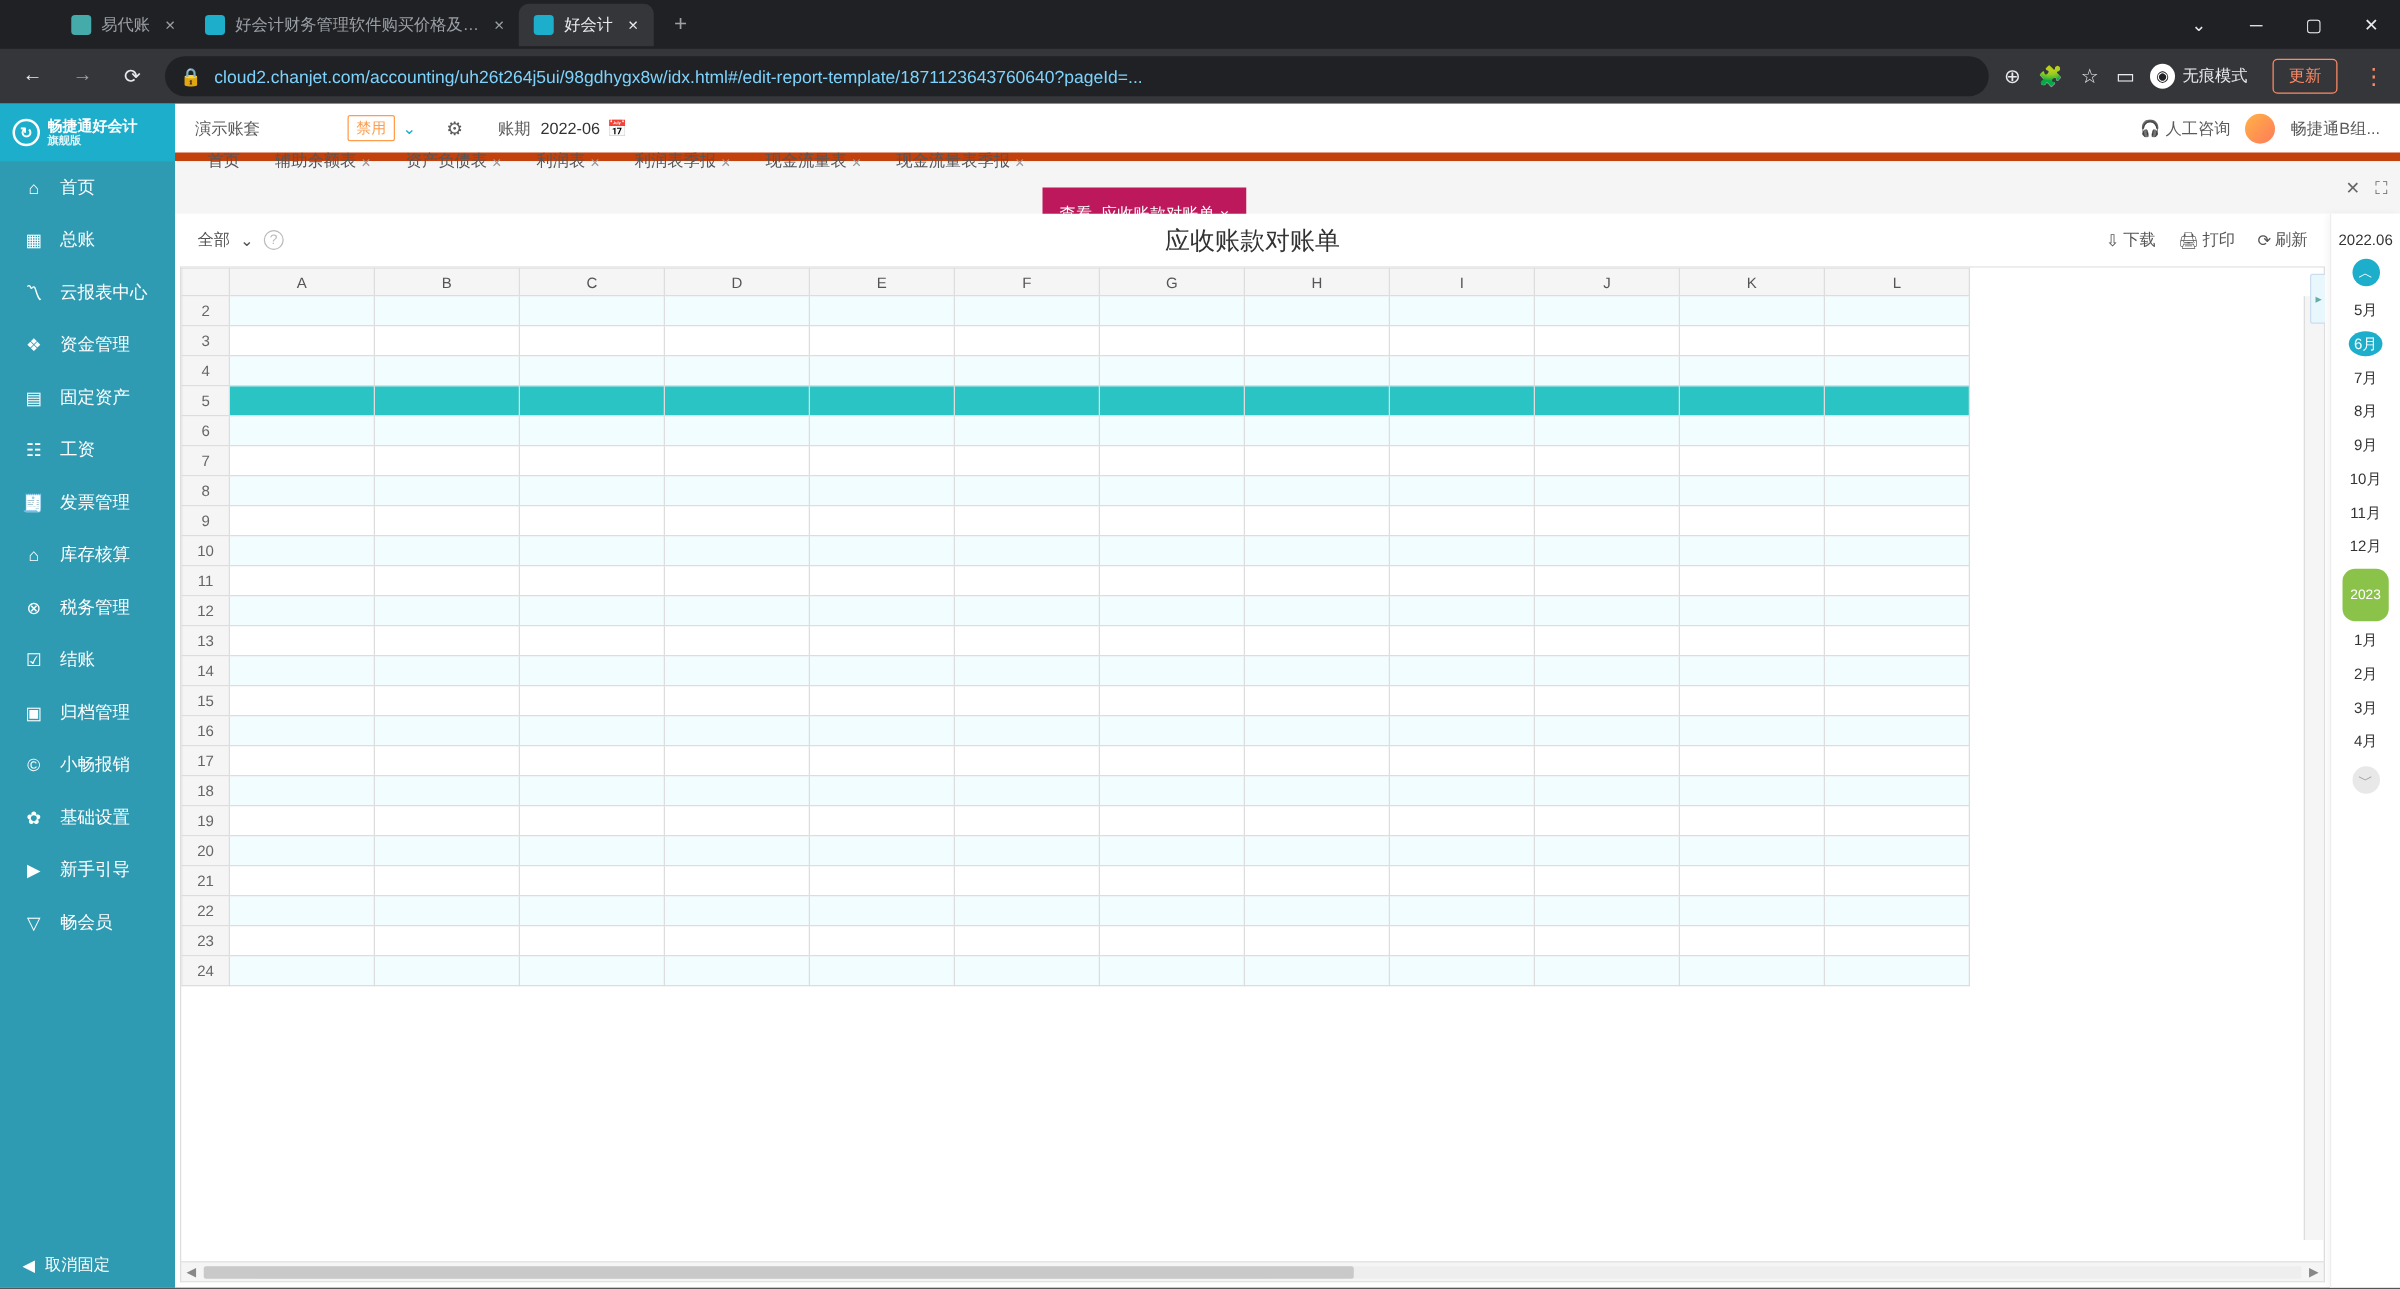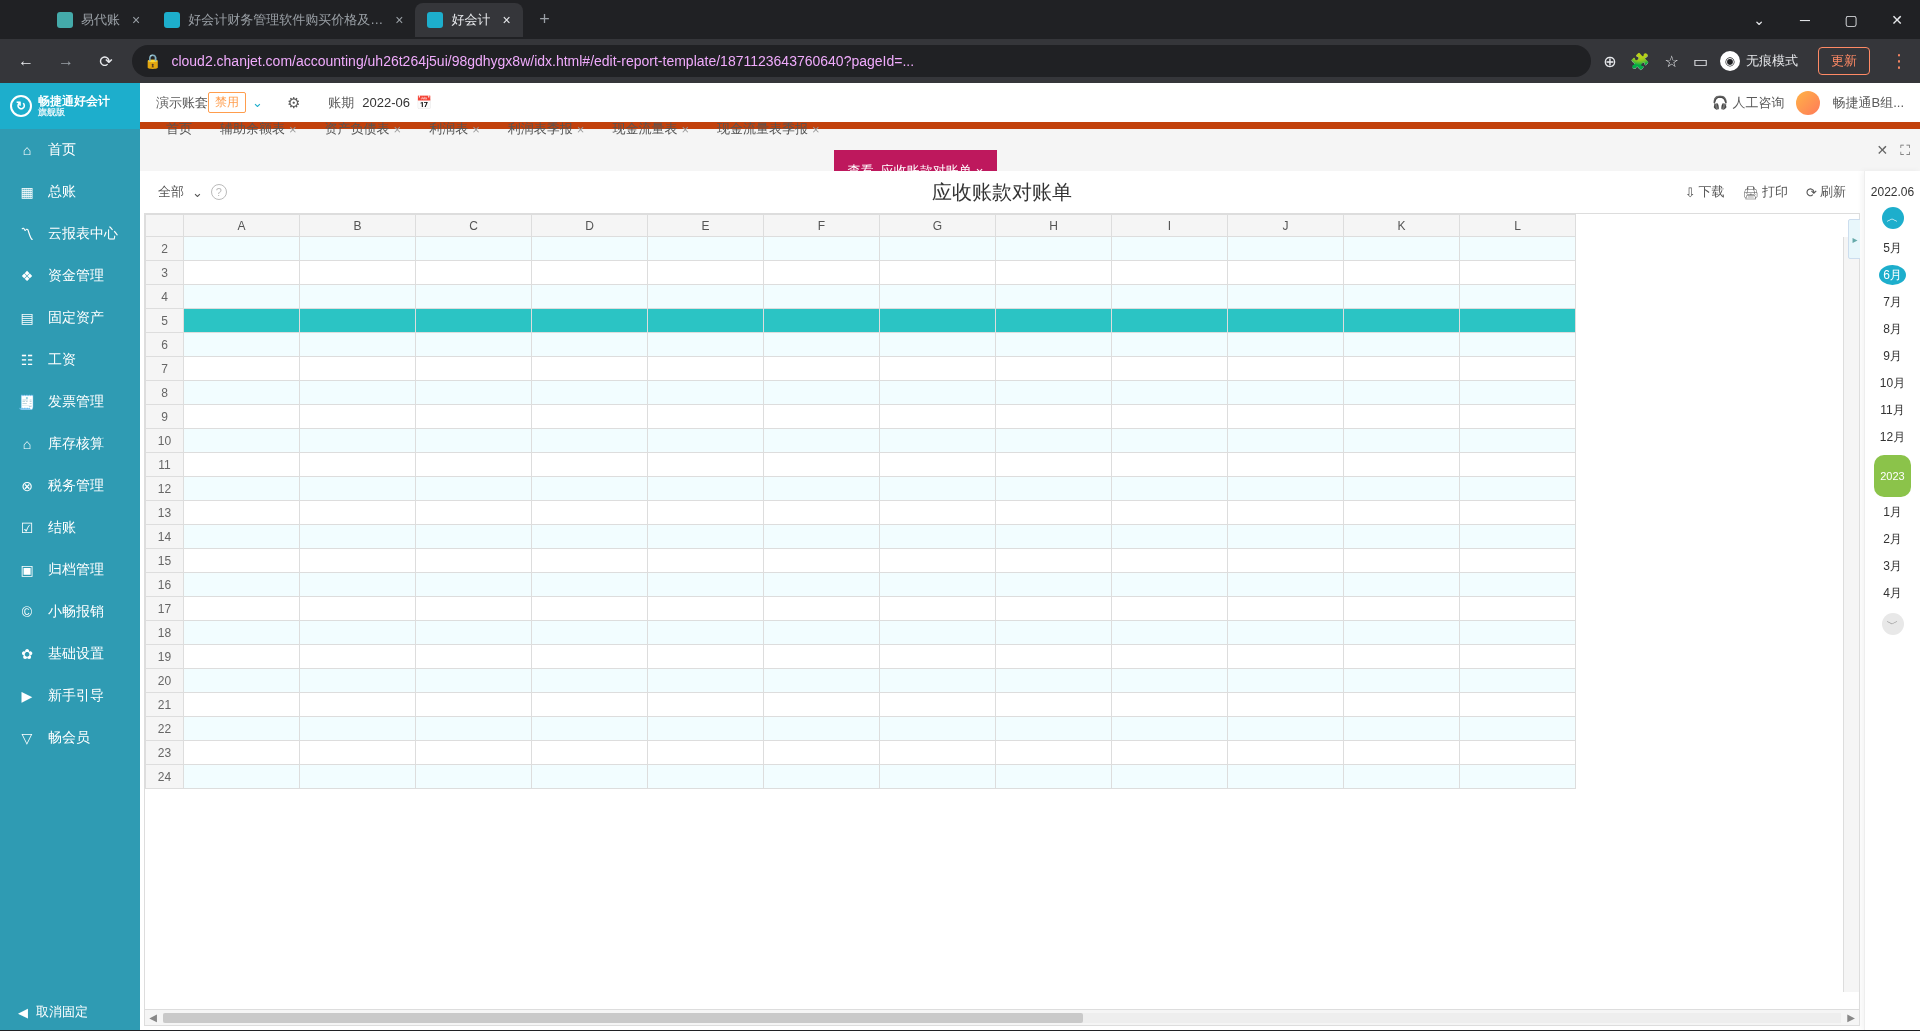--- a/index.html
+++ b/index.html
@@ -14,21 +14,21 @@
 .browser-tab .tab-close { margin-left: 12px; font-size: 14px; cursor: pointer; flex-shrink: 0; }
 .new-tab-btn { width: 28px; height: 28px; display: flex; align-items: center; justify-content: center; color: #9aa0a6; cursor: pointer; font-size: 18px; margin-left: 8px; }
 .window-controls { position: absolute; right: 0; top: 0; height: 40px; display: flex; align-items: center; }
 .window-controls span { width: 46px; height: 40px; display: flex; align-items: center; justify-content: center; color: #e8eaed; cursor: pointer; font-size: 14px; }
 
 .browser-addr { height: 44px; background: #35363a; display: flex; align-items: center; padding: 0 12px; gap: 12px; }
 .nav-btn { width: 28px; height: 28px; display: flex; align-items: center; justify-content: center; color: #9aa0a6; cursor: pointer; }
 .nav-btn.active { color: #e8eaed; }
 .url-bar { flex: 1; height: 32px; background: #202124; border-radius: 16px; display: flex; align-items: center; padding: 0 12px; color: #9aa0a6; font-size: 14px; }
 .url-bar .lock { margin-right: 10px; color: #e8eaed; }
-.url-bar .url-text { color: #f0abfc; white-space: nowrap; overflow: hidden; }
+.url-bar .url-text { color: #7dd3fc; white-space: nowrap; overflow: hidden; }
 .addr-icons { display: flex; align-items: center; gap: 14px; color: #e8eaed; }
 .addr-icons span { cursor: pointer; font-size: 16px; }
 .incognito-badge { display: flex; align-items: center; gap: 6px; color: #e8eaed; font-size: 13px; }
 .incognito-badge .inc-icon { width: 20px; height: 20px; background: #fff; border-radius: 50%; display: flex; align-items: center; justify-content: center; color: #202124; font-size: 12px; }
 .update-btn { padding: 4px 12px; color: #ff8a65; border: 1px solid #ff8a65; border-radius: 4px; font-size: 13px; cursor: pointer; margin-left: 8px; }
 .menu-dots { color: #ff8a65; font-size: 18px; cursor: pointer; margin-left: 8px; }
 
 
 .app-content { background: #fff; height: calc(1031px - 84px); display: flex; position: relative; }
 
@@ -38,21 +38,21 @@
 .sidebar-logo .logo-icon { width: 22px; height: 22px; border: 2px solid #fff; border-radius: 50%; margin-right: 6px; display: flex; align-items: center; justify-content: center; font-size: 12px; }
 .sidebar-item { height: 42px; display: flex; align-items: center; padding: 0 18px; font-size: 14px; cursor: pointer; }
 .sidebar-item .side-icon { width: 18px; margin-right: 12px; text-align: center; }
 .sidebar-footer { margin-top: auto; height: 36px; display: flex; align-items: center; padding: 0 18px; font-size: 13px; cursor: pointer; }
 .sidebar-footer .side-icon { margin-right: 8px; }
 
 
 .main-area { flex: 1; display: flex; flex-direction: column; position: relative; }
 .top-bar { height: 46px; border-bottom: 7px solid #c2410c; display: flex; align-items: center; padding: 0 16px; font-size: 13px; color: #333; background: #fff; position: relative; }
 .account-name { color: #5a5a5a; }
-.disable-badge { padding: 1px 6px; border: 1px solid #ff9d4d; color: #ff9d4d; border-radius: 2px; font-size: 12px; }
+.disable-badge { margin-left: 70px; padding: 1px 6px; border: 1px solid #ff9d4d; color: #ff9d4d; border-radius: 2px; font-size: 12px; }
 .chev { margin-left: 6px; color: #1daecc; cursor: pointer; }
 .gear-icon { margin-left: 24px; color: #5a5a5a; cursor: pointer; font-size: 15px; }
 .period-label { margin-left: 28px; color: #5a5a5a; }
 .period-value { margin-left: 8px; color: #333; }
 .cal-icon { margin-left: 6px; color: #1daecc; cursor: pointer; }
 .top-right { position: absolute; right: 16px; display: flex; align-items: center; gap: 12px; }
 .service-btn { display: flex; align-items: center; gap: 4px; color: #5a5a5a; cursor: pointer; font-size: 13px; }
 .user-avatar { width: 24px; height: 24px; border-radius: 50%; background: linear-gradient(135deg,#ffb347,#ff7a59); }
 .user-name { color: #5a5a5a; font-size: 13px; }
 

